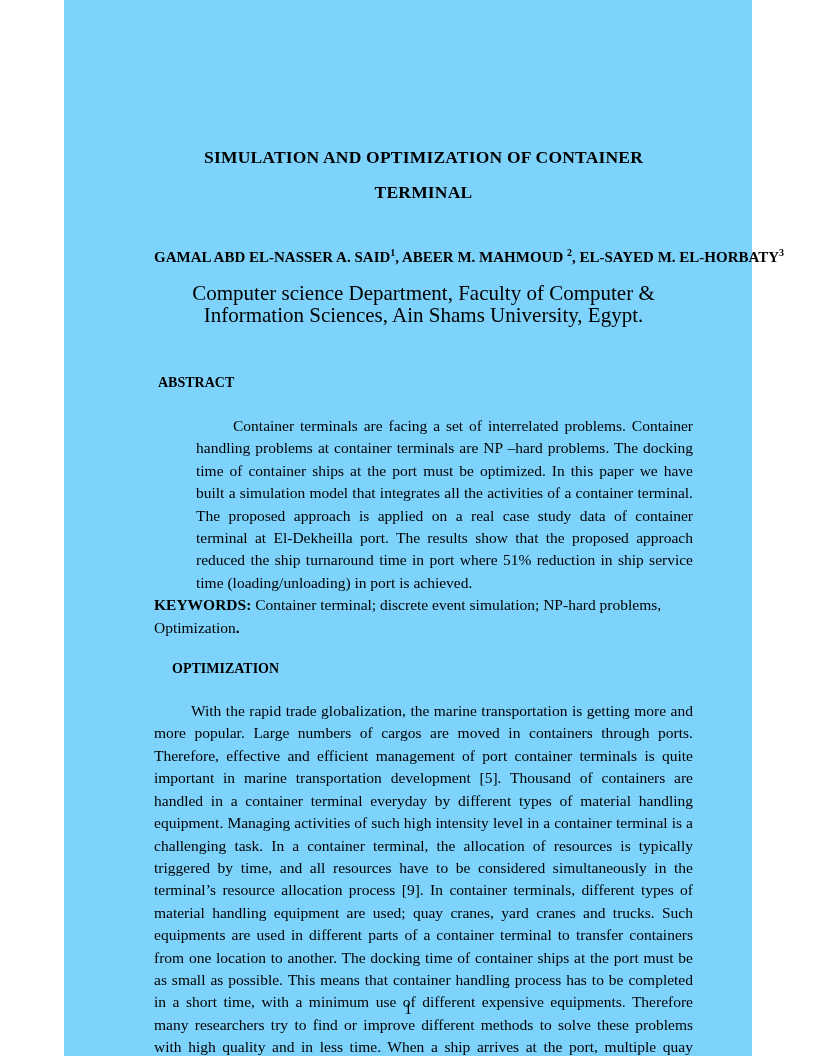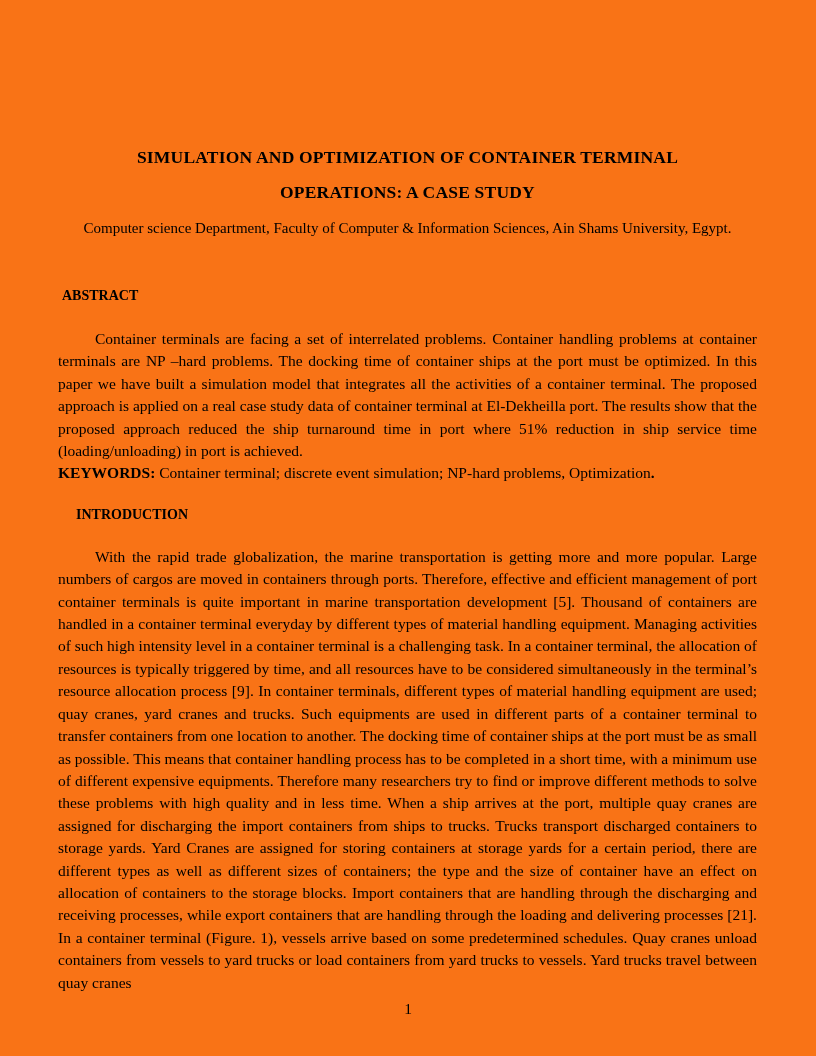--- a/index.html
+++ b/index.html
@@ -3,25 +3,25 @@
 <meta charset="utf-8">
 <style>
   * { margin: 0; padding: 0; box-sizing: border-box; }
   html, body { background: #ffffff; }
   body {
     font-family: "Liberation Serif", "DejaVu Serif", serif;
     color: #000000;
   }
   .page {
     position: relative;
-    width: 816px;
+    width: 688px;
     height: 1056px;
     margin: 0 auto;
-    background: #f97316;
-    padding: 140px 59px 0 58px;
+    background: #7dd3fc;
+    padding: 140px 59px 0 90px;
   }
   .title {
     text-align: center;
     font-weight: bold;
     font-size: 17.5px;
     line-height: 35px;
     letter-spacing: 0.2px;
   }
   .title .title-line { display: block; }
   .authors {
@@ -31,39 +31,39 @@
     font-size: 15px;
     line-height: 20px;
     white-space: nowrap;
   }
   .authors sup {
     font-size: 10px;
     vertical-align: super;
     line-height: 0;
   }
   .affiliation {
-    margin-top: 7px;
+    margin-top: 15px;
     text-align: center;
-    font-size: 15px;
+    font-size: 21px;
     line-height: 22px;
   }
   .section-heading {
     font-weight: bold;
     font-size: 14px;
     line-height: 20px;
   }
   .abstract-heading { margin-top: 47px; margin-left: 4px; }
   .intro-heading { margin-left: 18px; }
   .body-par {
     font-size: 15.5px;
     line-height: 22.4px;
     text-align: justify;
     text-indent: 37px;
   }
-  .abstract-par { margin-top: 22px; }
+  .abstract-par { margin-top: 22px; margin-left: 42px; }
   .keywords-par {
     font-size: 15.5px;
     line-height: 22.4px;
     text-align: left;
   }
   .keywords-par .bold { font-weight: bold; }
   .intro-heading { margin-top: 20px; }
   .intro-par { margin-top: 21px; }
   .page-number {
     position: absolute;
@@ -74,31 +74,33 @@
     font-size: 15.5px;
   }
 </style>
 </head>
 <body>
 
 <div class="page">
 
   <h1 class="title">
     <span class="title-line">SIMULATION AND OPTIMIZATION OF CONTAINER TERMINAL</span>
-    <span class="title-line">OPERATIONS: A CASE STUDY</span>
   </h1>
 
+  <div class="authors">
+    <span>GAMAL ABD EL-NASSER A. SAID</span><sup>1</sup><span>, ABEER M. MAHMOUD </span><sup>2</sup><span>,  EL-SAYED M. EL-HORBATY</span><sup>3</sup>
+  </div>
 
   <div class="affiliation">Computer science Department, Faculty of Computer &amp; Information Sciences,  Ain Shams University, Egypt.</div>
 
   <h2 class="section-heading abstract-heading">ABSTRACT</h2>
 
   <p class="body-par abstract-par">Container terminals are facing a set of interrelated problems. Container handling problems at container terminals are NP –hard problems.  The docking time of container ships at the port must be optimized. In this paper we have built a simulation model that integrates all the activities of a container terminal. The proposed approach is applied on a real case study data of container terminal at El-Dekheilla port. The results show that the proposed approach reduced the ship turnaround time in port where 51% reduction in ship service time (loading/unloading) in port is achieved.</p>
 
   <p class="keywords-par"><span class="bold">KEYWORDS:</span><span> Container terminal; discrete event simulation; NP-hard problems, Optimization</span><span class="bold">.</span></p>
 
-  <h2 class="section-heading intro-heading">INTRODUCTION</h2>
+  <h2 class="section-heading intro-heading">OPTIMIZATION</h2>
 
   <p class="body-par intro-par">With the rapid trade globalization, the marine transportation is getting more and more popular. Large numbers of cargos are moved in containers through ports. Therefore, effective and efficient management of port container terminals is quite important in marine transportation development [5]. Thousand of containers are handled in a container terminal everyday by different types of material handling equipment. Managing activities of such high intensity level in a container terminal is a challenging task. In a container terminal, the allocation of resources is typically triggered by time, and all resources have to be considered simultaneously in the terminal’s resource allocation process [9].  In container terminals, different types of material handling equipment are used; quay cranes, yard cranes and trucks. Such equipments are used in different parts of a container terminal to transfer containers from one location to another.  The docking time of container ships at the port must be as small as possible. This means that container handling process has to be completed in a short time, with a minimum use of different expensive equipments. Therefore many researchers try to find or improve different methods to solve these problems with high quality and in less time.  When a ship arrives at the port, multiple quay cranes are assigned for discharging the import containers from ships to trucks. Trucks transport discharged containers to storage yards.  Yard Cranes are assigned for storing containers at storage yards for a certain period, there are different types as well as different sizes of containers; the type and the size of container have an effect on allocation of containers to the storage blocks. Import containers that are handling through the discharging and receiving processes, while export containers that are handling through the loading and delivering processes [21]. In a container terminal (Figure. 1), vessels arrive based on some predetermined schedules. Quay cranes unload containers from vessels to yard trucks or load containers from yard trucks to vessels. Yard trucks travel between quay cranes</p>
 
   <div class="page-number">1</div>
 
 </div>
 
 </body></html>

